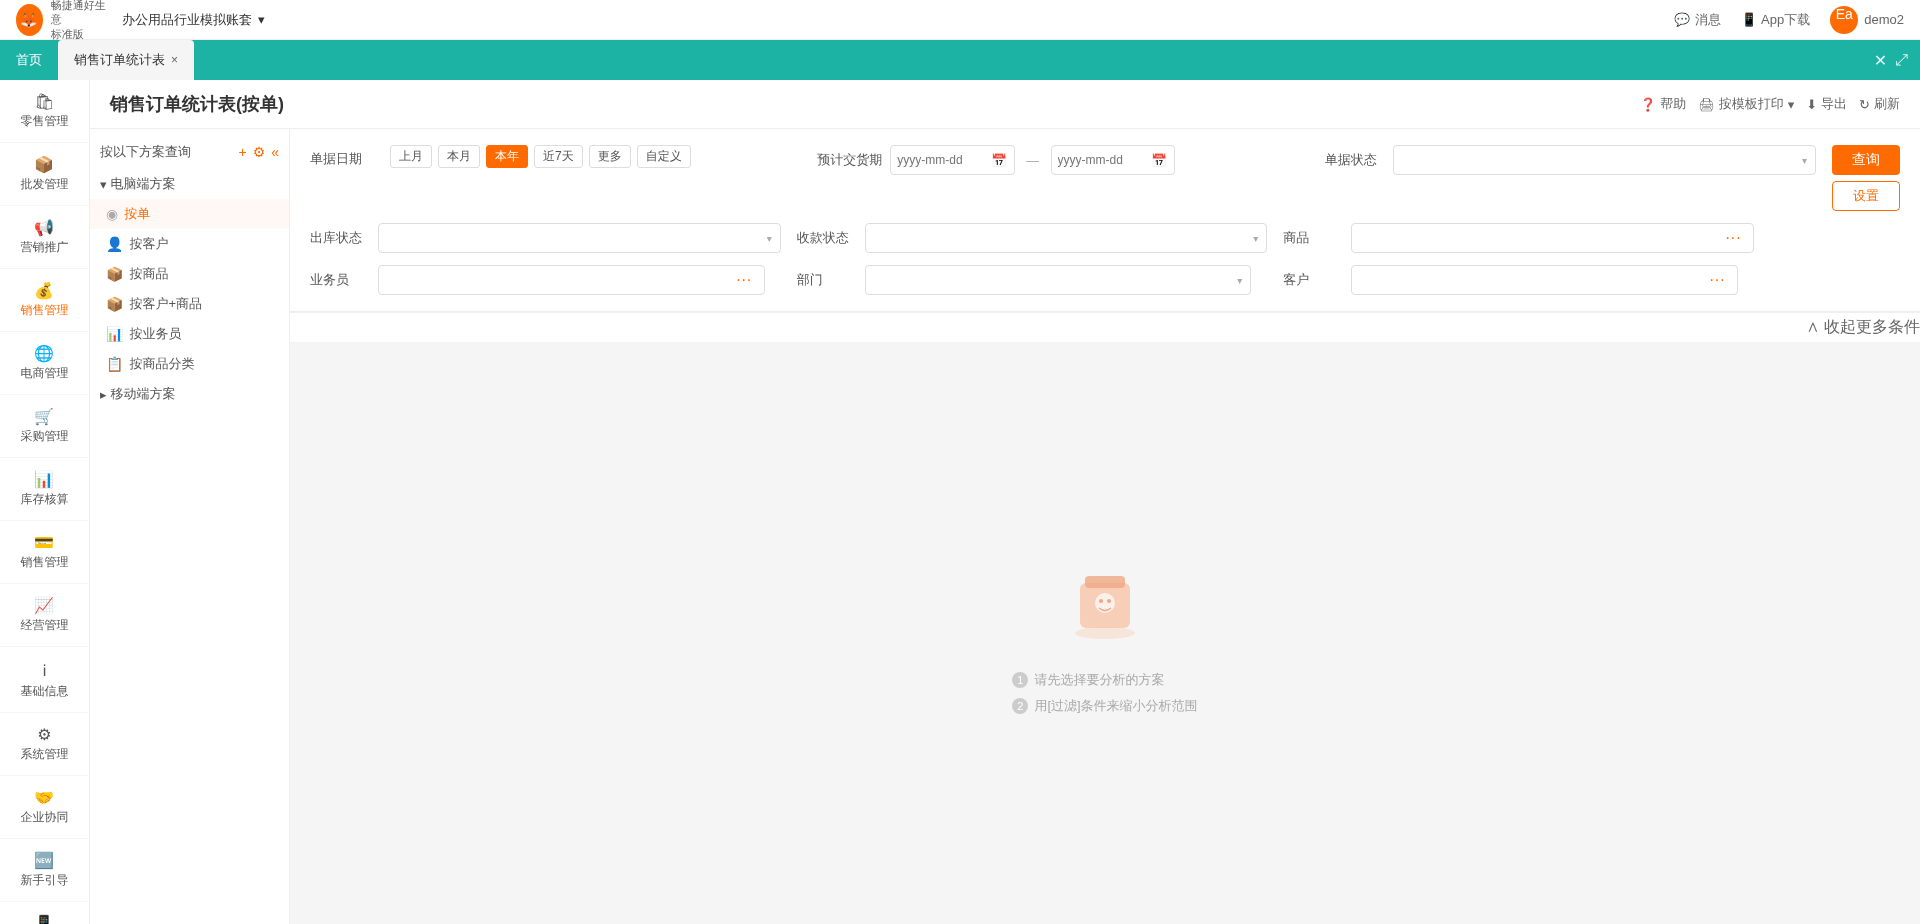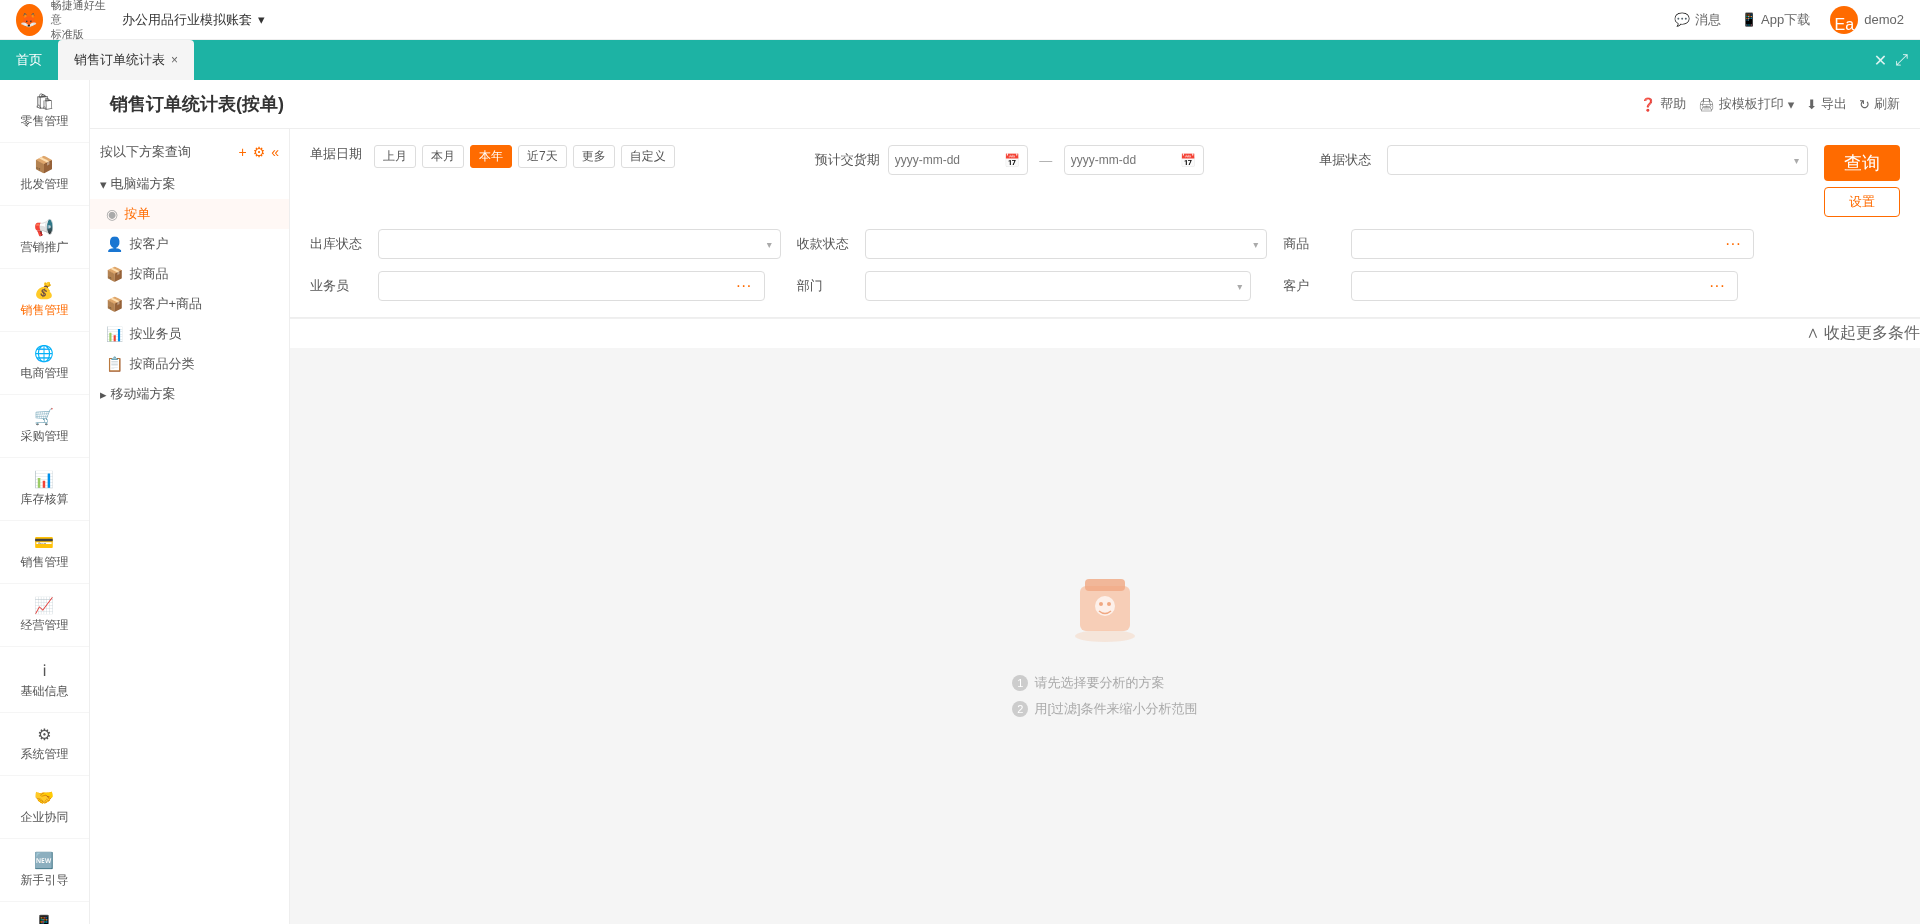--- a/index.html
+++ b/index.html
@@ -53,24 +53,24 @@
       color: #666;
       font-size: 13px;
       cursor: pointer;
     }
     .avatar {
       width: 28px;
       height: 28px;
       border-radius: 50%;
       background: #ff6b00;
       display: flex;
-      align-items: flex-end;
+      align-items: flex-start;
       justify-content: center;
       color: #fff;
-      font-size: 16px;
+      font-size: 14px;
     }
 
     
     .tab-bar {
       height: 40px;
       background: #1db3a4;
       display: flex;
       align-items: center;
       padding: 0;
     }
@@ -267,21 +267,21 @@
       background: #fff;
       color: #666;
       font-size: 16px;
       cursor: pointer;
       border-top: 1px solid #f0f0f0;
     }
     .filter-divider { width: 20px; text-align: center; color: #aaa; }
     .date-input-group {
       display: flex;
       align-items: center;
-      gap: 20px;
+      gap: 4px;
       border: 1px solid #ddd;
       border-radius: 4px;
       padding: 0 6px;
       height: 30px;
       background: #fff;
     }
     .date-input-group input {
       border: none;
       outline: none;
       font-size: 12px;
@@ -295,21 +295,21 @@
       flex-direction: column;
       gap: 6px;
       margin-left: auto;
     }
     .btn-search {
       background: #ff6b00;
       color: #fff;
       border: none;
       border-radius: 4px;
       padding: 6px 20px;
-      font-size: 18px;
+      font-size: 14px;
       cursor: pointer;
     }
     .btn-settings {
       background: #fff;
       color: #ff6b00;
       border: 1px solid #ff6b00;
       border-radius: 4px;
       padding: 5px 20px;
       font-size: 13px;
       cursor: pointer;
@@ -526,21 +526,21 @@
           <span>▸</span>
           <span>移动端方案</span>
         </div>
       </div>
 
       <div class="right-panel">
 
         <div class="filter-area">
 
           <div style="display:flex; gap:16px; align-items:flex-start; margin-bottom:12px;">
-            <div style="display:flex; align-items:flex-start; gap:4px; flex:2.5;">
+            <div style="display:flex; align-items:flex-end; gap:20px; flex:2.5;">
               <span class="filter-label">单据日期</span>
               <div class="filter-dates">
                 <button class="date-btn">上月</button>
                 <button class="date-btn">本月</button>
                 <button class="date-btn active">本年</button>
                 <button class="date-btn">近7天</button>
                 <button class="date-btn">更多</button>
                 <button class="date-btn">自定义</button>
               </div>
             </div>

